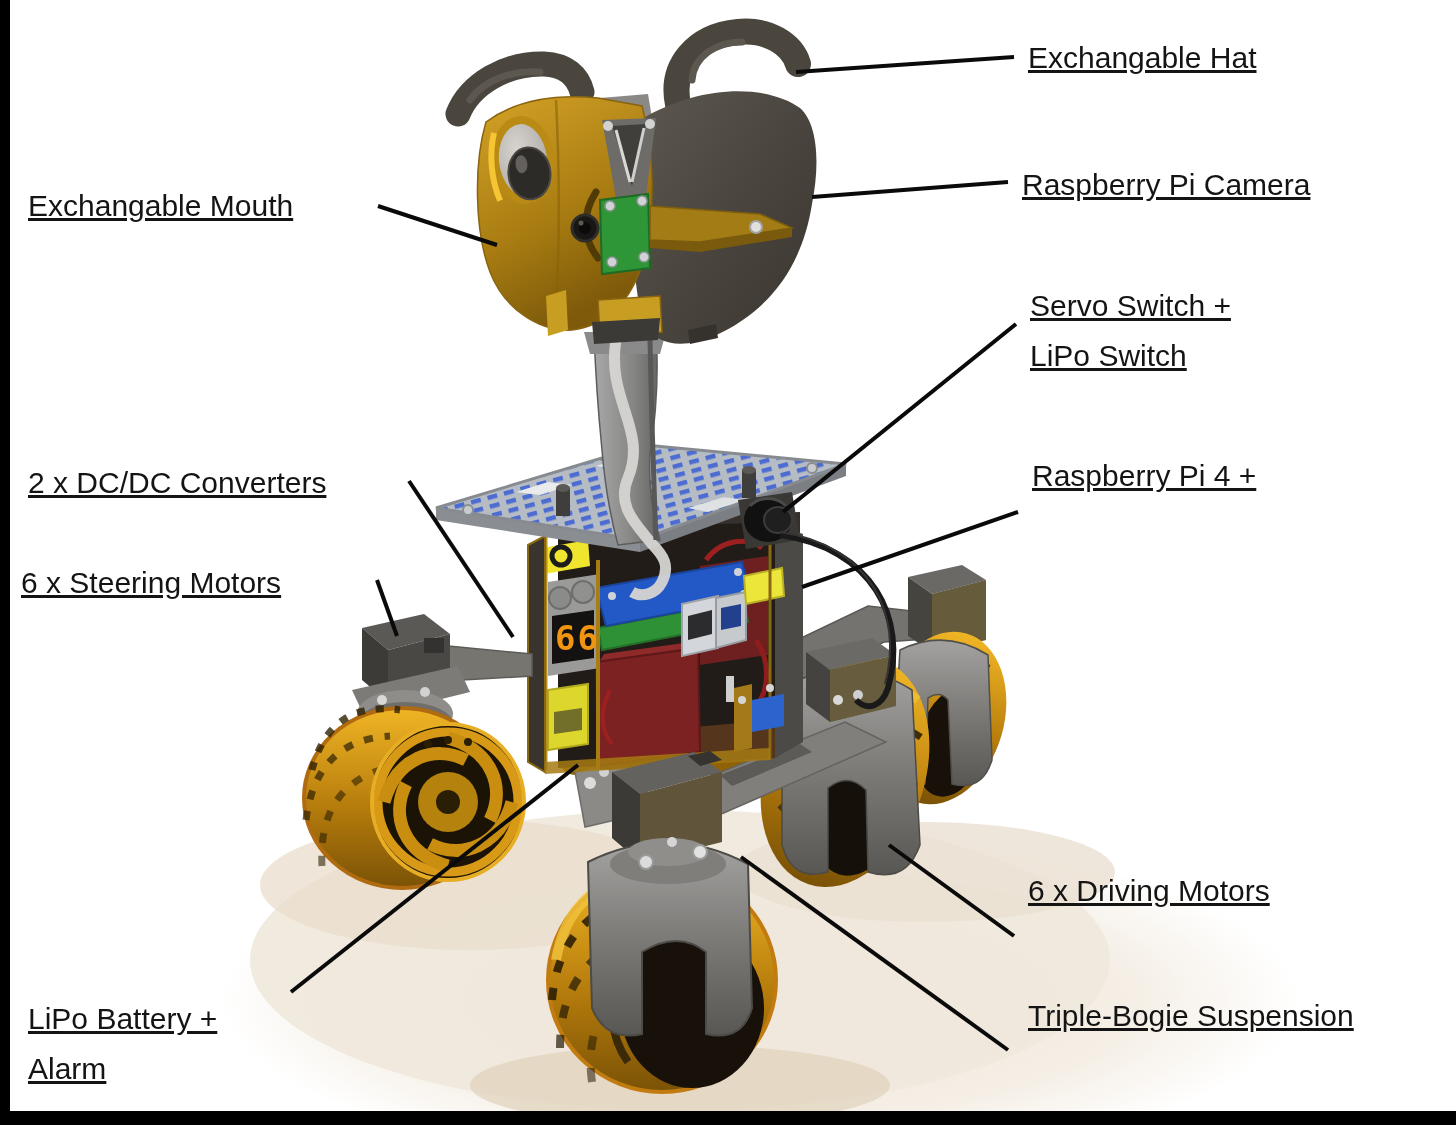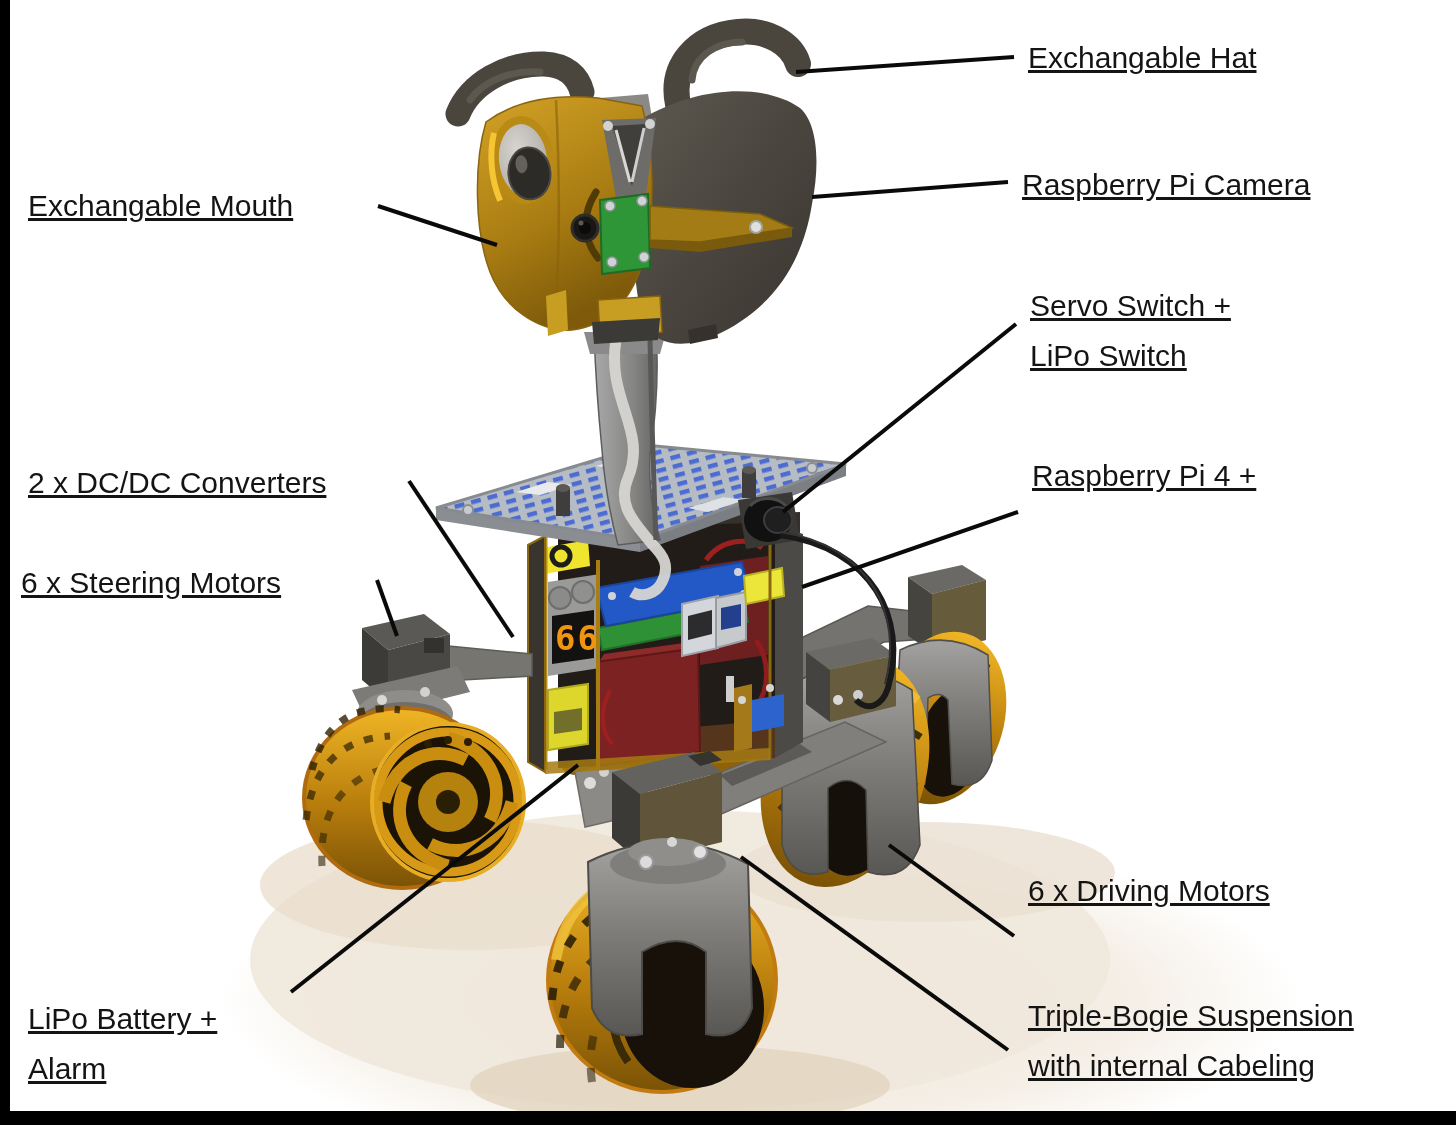--- a/index.html
+++ b/index.html
@@ -322,21 +322,20 @@
         <div>LiPo Switch</div>
       </div>
       <div class="callout" style="left: 1032px; top: 451px; color: rgb(20, 20, 20);">
         <div>Raspberry Pi 4 +</div>
       </div>
       <div class="callout" style="left: 1028px; top: 866px; color: rgb(20, 20, 20);">
         <div>6 x Driving Motors</div>
       </div>
       <div class="callout" style="left: 1028px; top: 991px; color: rgb(20, 20, 20);">
         <div>Triple-Bogie Suspension</div>
-        <div>with internal Cabeling</div>
       </div>
       <div class="callout" style="left: 28px; top: 181px; color: rgb(20, 20, 20);">
         <div>Exchangable Mouth</div>
       </div>
       <div class="callout" style="left: 28px; top: 458px; color: rgb(20, 20, 20);">
         <div>2 x DC/DC Converters</div>
       </div>
       <div class="callout" style="left: 21px; top: 558px; color: rgb(20, 20, 20); text-align: right;">
         <div>6 x Steering Motors</div>
       </div>

